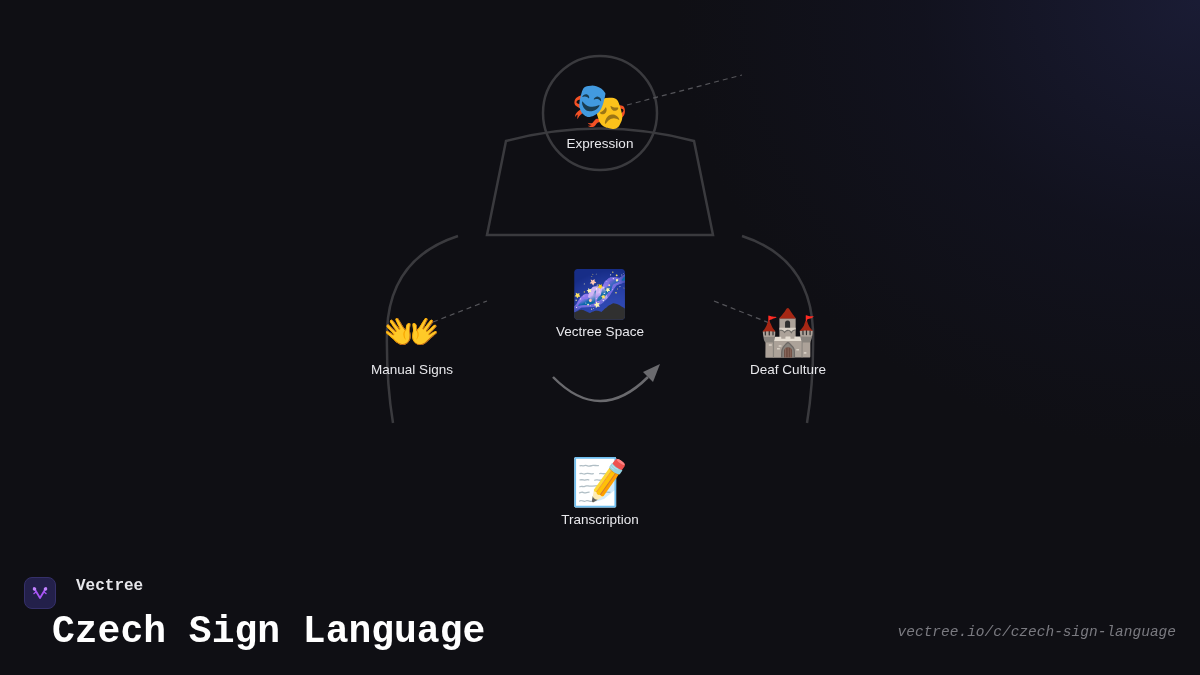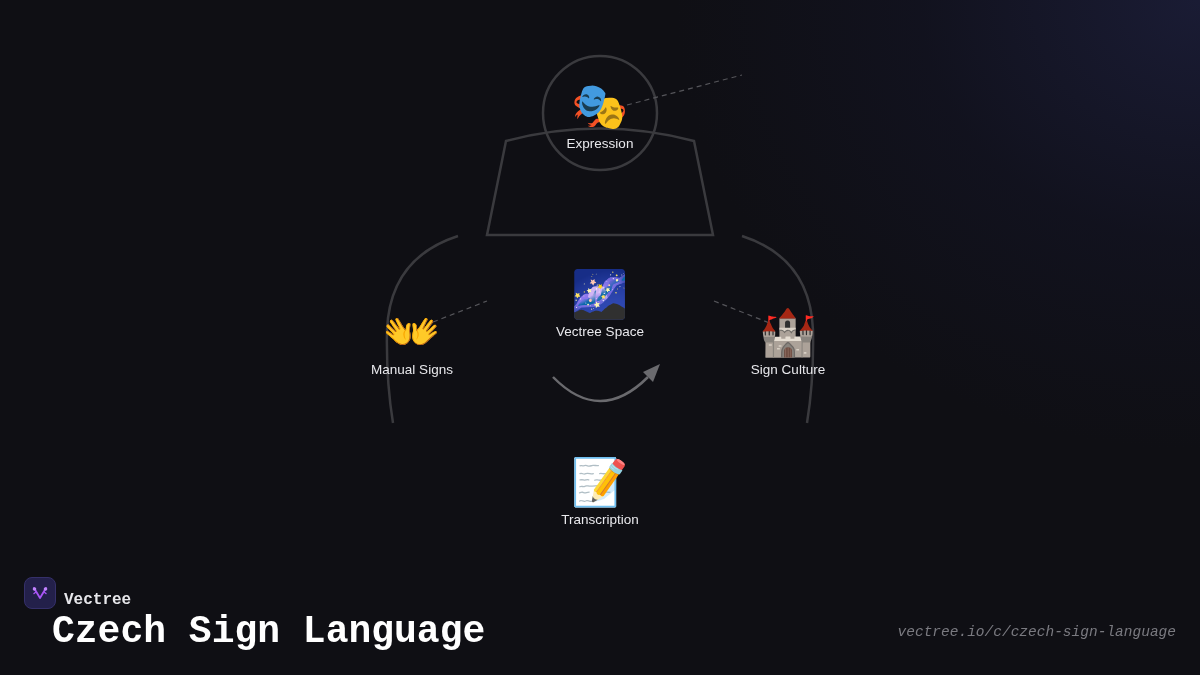--- a/index.html
+++ b/index.html
@@ -48,22 +48,22 @@
       color: #e8e8ec;
       margin-top: 4px;
       white-space: nowrap;
       font-family: "Liberation Sans", sans-serif;
     }
     .brand {
       position: absolute;
       left: 24px;
       top: 577px;
       display: flex;
-      align-items: flex-end;
-      gap: 8px;
+      align-items: flex-start;
+      gap: 20px;
     }
     .brand-logo {
       width: 32px;
       height: 32px;
       border-radius: 8px;
       background: #23204a;
       border: 1px solid #35306a;
       box-sizing: border-box;
       display: flex;
       align-items: center;
@@ -131,21 +131,21 @@
   <span class="label">Vectree Space</span>
 </div>
 
 <div class="node" style="left:412px; top:306px;">
   <span class="emoji">👐</span>
   <span class="label">Manual Signs</span>
 </div>
 
 <div class="node" style="left:788px; top:306px;">
   <span class="emoji">🏰</span>
-  <span class="label">Sign Culture</span>
+  <span class="label">Deaf Culture</span>
 </div>
 
 <div class="node" style="left:600px; top:456px;">
   <span class="emoji">📝</span>
   <span class="label">Transcription</span>
 </div>
 
 <div class="brand">
   <div class="brand-logo">
     <svg width="18" height="18" viewBox="0 0 18 18" xmlns="http://www.w3.org/2000/svg">

